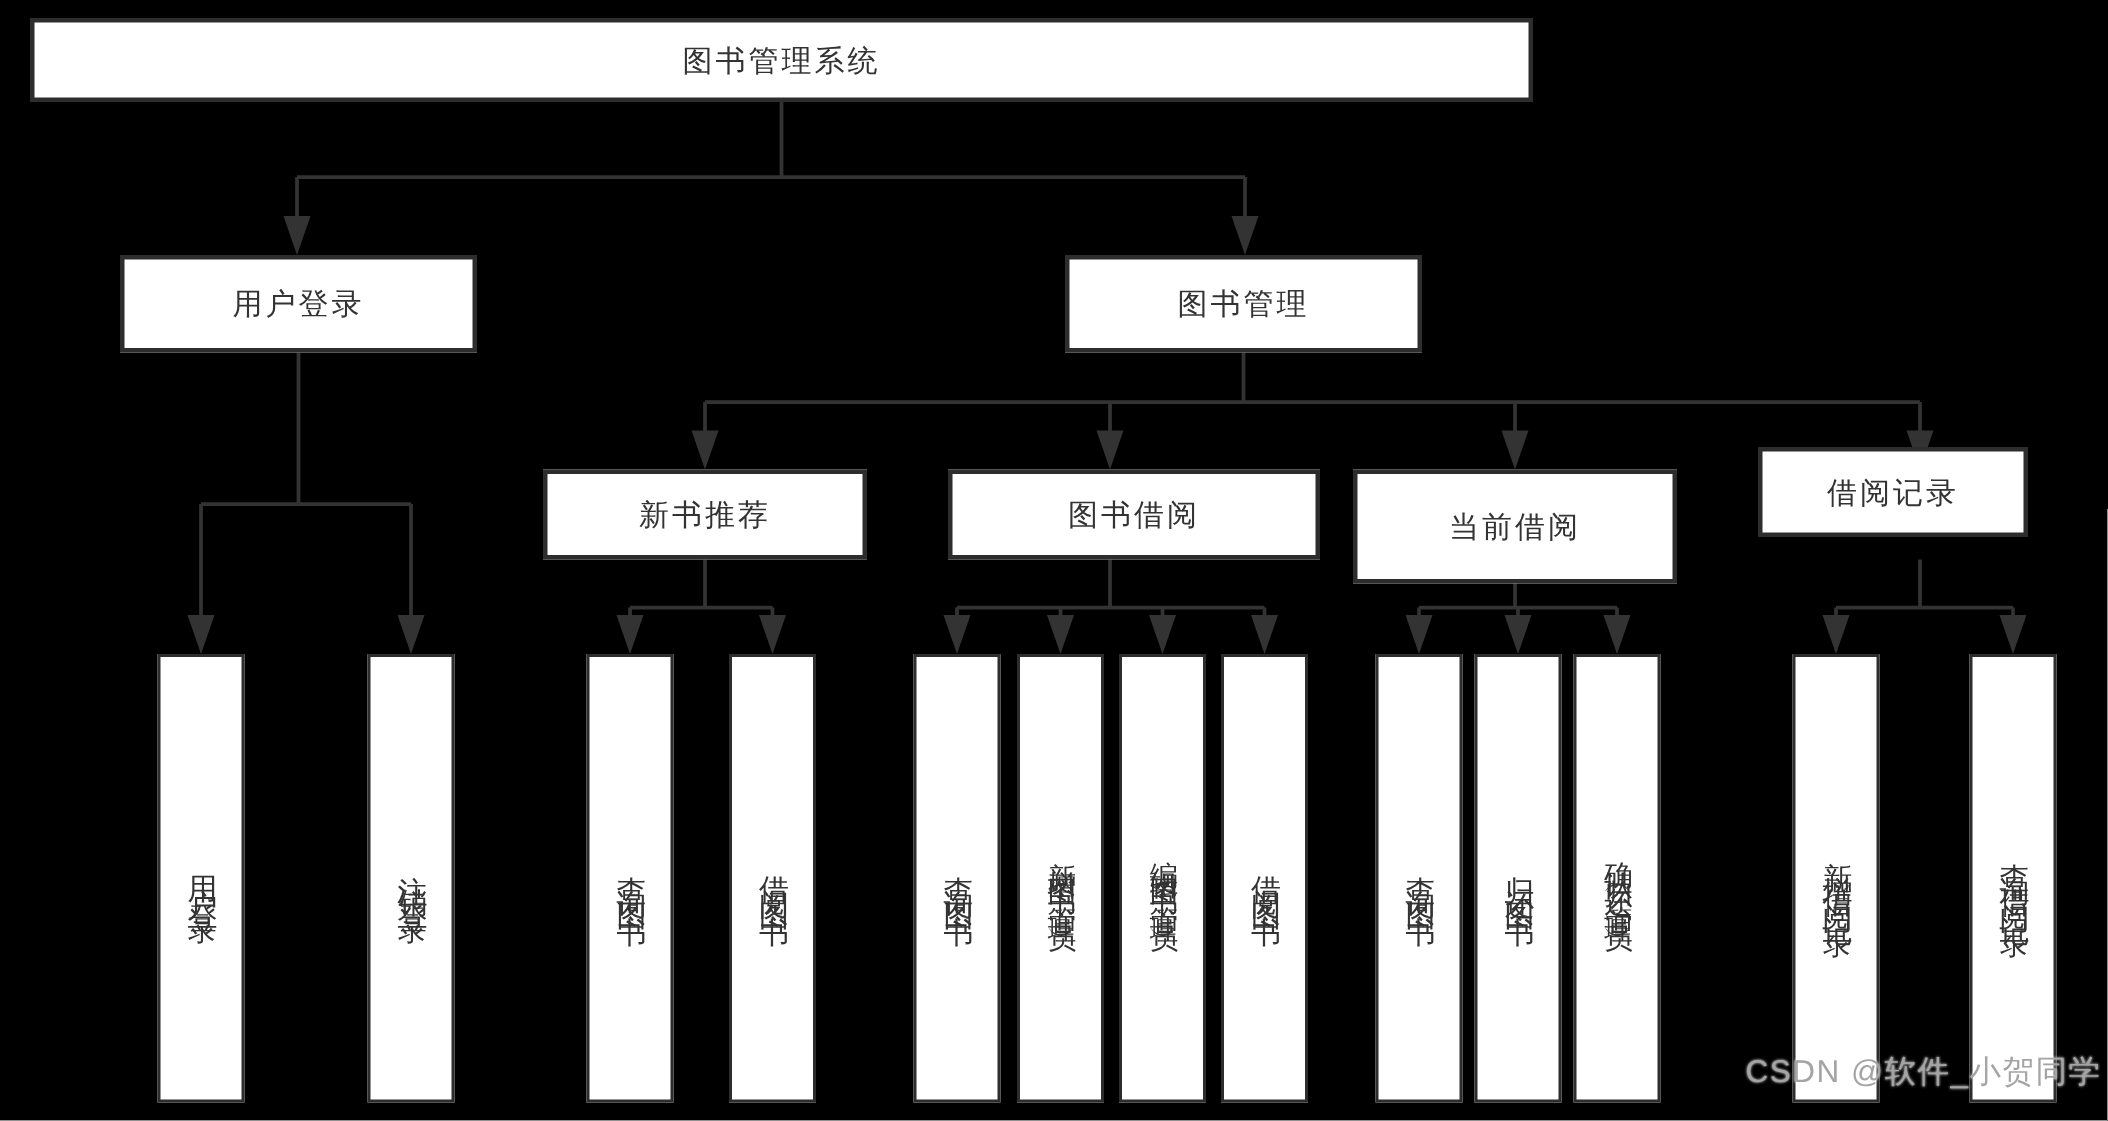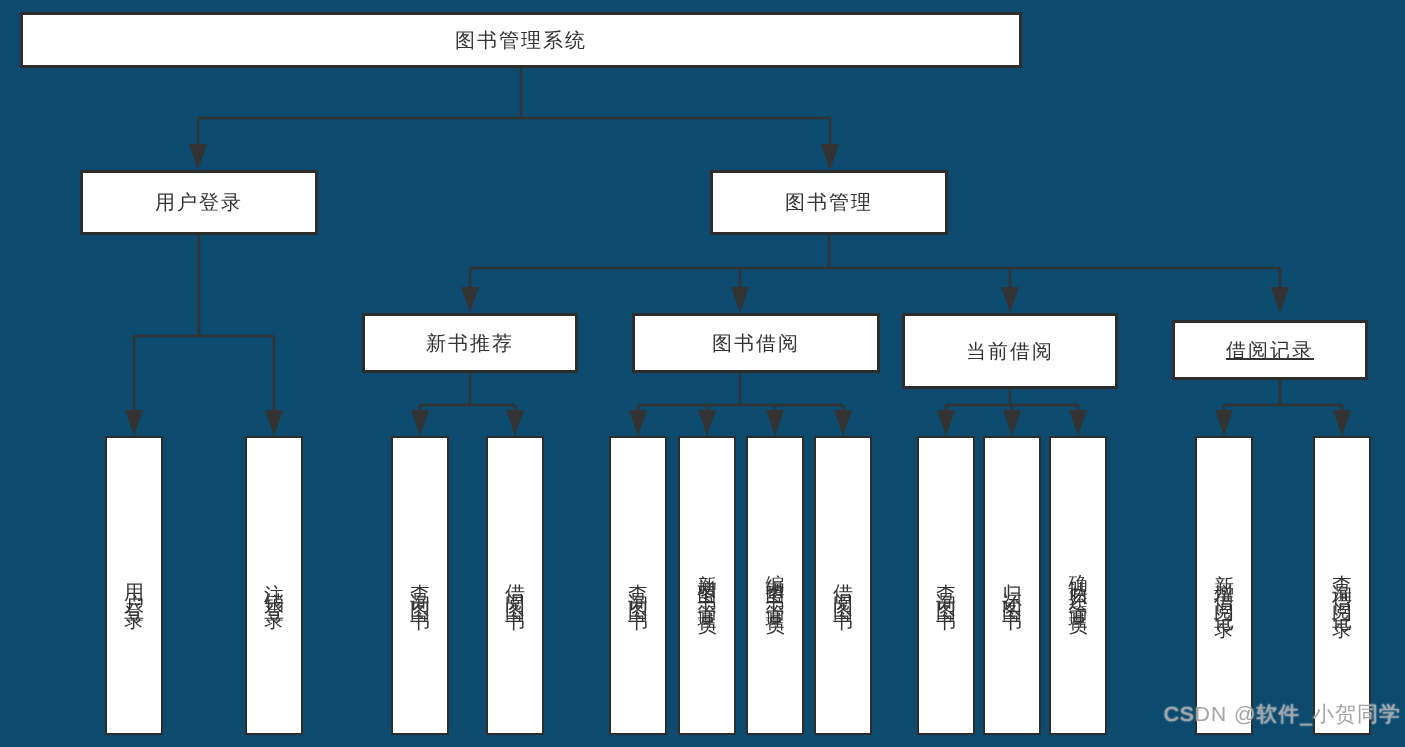--- a/index.html
+++ b/index.html
@@ -1,19 +1,19 @@
 <!DOCTYPE html>
 <html><head>
 <meta charset="utf-8">
 <style>
   html,body{margin:0;padding:0;background:#ffffff;}
   #canvas{
     position:relative;
     width:1405px;height:747px;
-    background:#0c4a6e;
+    background:#000000;
     font-family:"Liberation Sans", sans-serif;
     overflow:hidden;
   }
   #connectors{position:absolute;left:0;top:0;width:1405px;height:747px;}
   .node{
     position:absolute;
     box-sizing:border-box;
     background:#ffffff;
     border:3px solid #2d2d2d;
     display:flex;align-items:center;justify-content:center;
@@ -90,21 +90,21 @@
   </svg>
 
   <div class="node" style="left:20px;top:12px;width:1002px;height:56px;">图书管理系统</div>
 
   <div class="node" style="left:80px;top:170px;width:238px;height:65px;">用户登录</div>
   <div class="node" style="left:362px;top:313px;width:216px;height:60px;">新书推荐</div>
 
   <div class="node" style="left:710px;top:170px;width:238px;height:65px;">图书管理</div>
   <div class="node" style="left:632px;top:313px;width:248px;height:60px;">图书借阅</div>
   <div class="node" style="left:902px;top:313px;width:216px;height:76px;">当前借阅</div>
-  <div class="node" style="left:1172px;top:320px;width:196px;height:60px;text-decoration:underline;">借阅记录</div>
+  <div class="node" style="left:1172px;top:298px;width:180px;height:60px;">借阅记录</div>
 
   <div class="leaf" style="left:105px;top:436px;width:58px;height:299px;">
     <span class="vtext">用户登录</span>
   </div>
   <div class="leaf" style="left:245px;top:436px;width:58px;height:299px;">
     <span class="vtext">注销登录</span>
   </div>
 
   <div class="leaf" style="left:391px;top:436px;width:58px;height:299px;">
     <span class="vtext">查询图书</span>

